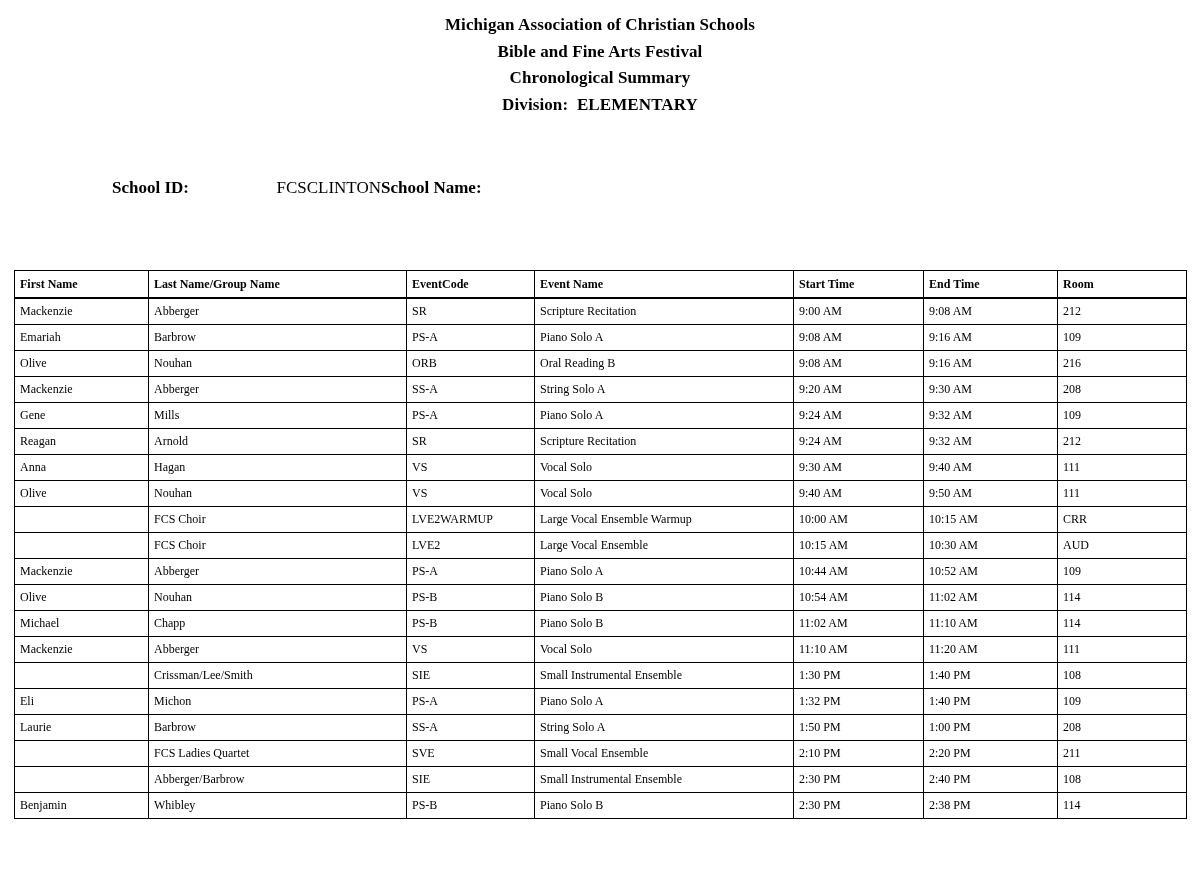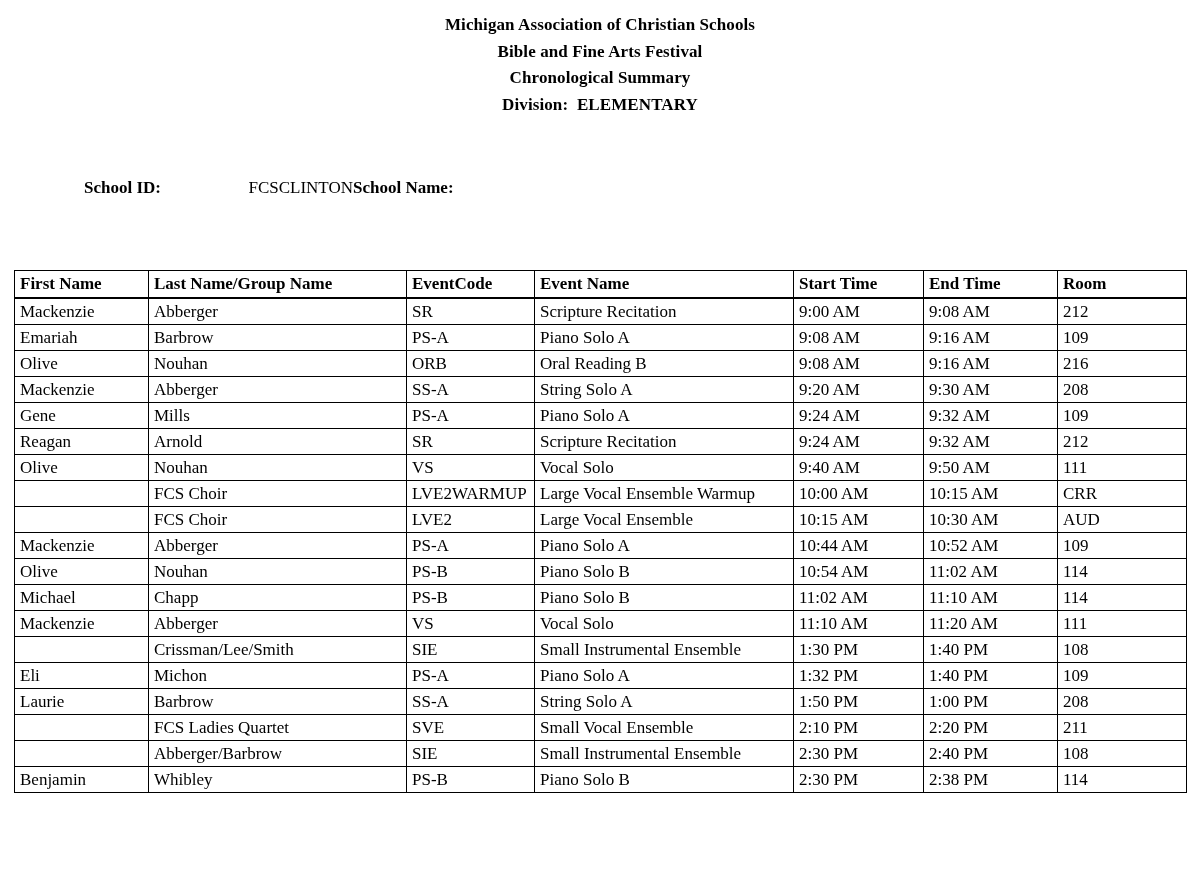--- a/index.html
+++ b/index.html
@@ -33,21 +33,21 @@
     font-weight: bold;
     font-size: 17px;
     line-height: 26.5px;
     letter-spacing: 0.1px;
     white-space: pre;
   }
 
   
   .school-block {
     margin-top: 60px;
-    padding-left: 84px;
+    padding-left: 112px;
     display: flex;
     align-items: baseline;
     font-size: 17px;
   }
   .school-label {
     font-weight: bold;
     white-space: nowrap;
   }
   .school-value {
     white-space: nowrap;
@@ -60,21 +60,21 @@
   
   .table-wrap {
     margin-top: 72px;
     padding-left: 14px;
     padding-right: 14px;
   }
   table.schedule {
     border-collapse: collapse;
     table-layout: fixed;
     width: 1172px;
-    font-size: 17px;
+    font-size: 12px;
   }
   table.schedule th,
   table.schedule td {
     border: 1px solid #000000;
     padding: 2px 0 2px 5px;
     text-align: left;
     vertical-align: middle;
     height: 21px;
     line-height: 21px;
     overflow: hidden;
@@ -188,20 +188,29 @@
           <tr>
             <td>Reagan</td>
             <td>Arnold</td>
             <td>SR</td>
             <td>Scripture Recitation</td>
             <td>9:24 AM</td>
             <td>9:32 AM</td>
             <td>212</td>
           </tr>
           <tr>
+            <td>Anna</td>
+            <td>Hagan</td>
+            <td>VS</td>
+            <td>Vocal Solo</td>
+            <td>9:30 AM</td>
+            <td>9:40 AM</td>
+            <td>111</td>
+          </tr>
+          <tr>
             <td>Olive</td>
             <td>Nouhan</td>
             <td>VS</td>
             <td>Vocal Solo</td>
             <td>9:40 AM</td>
             <td>9:50 AM</td>
             <td>111</td>
           </tr>
           <tr>
             <td></td>

